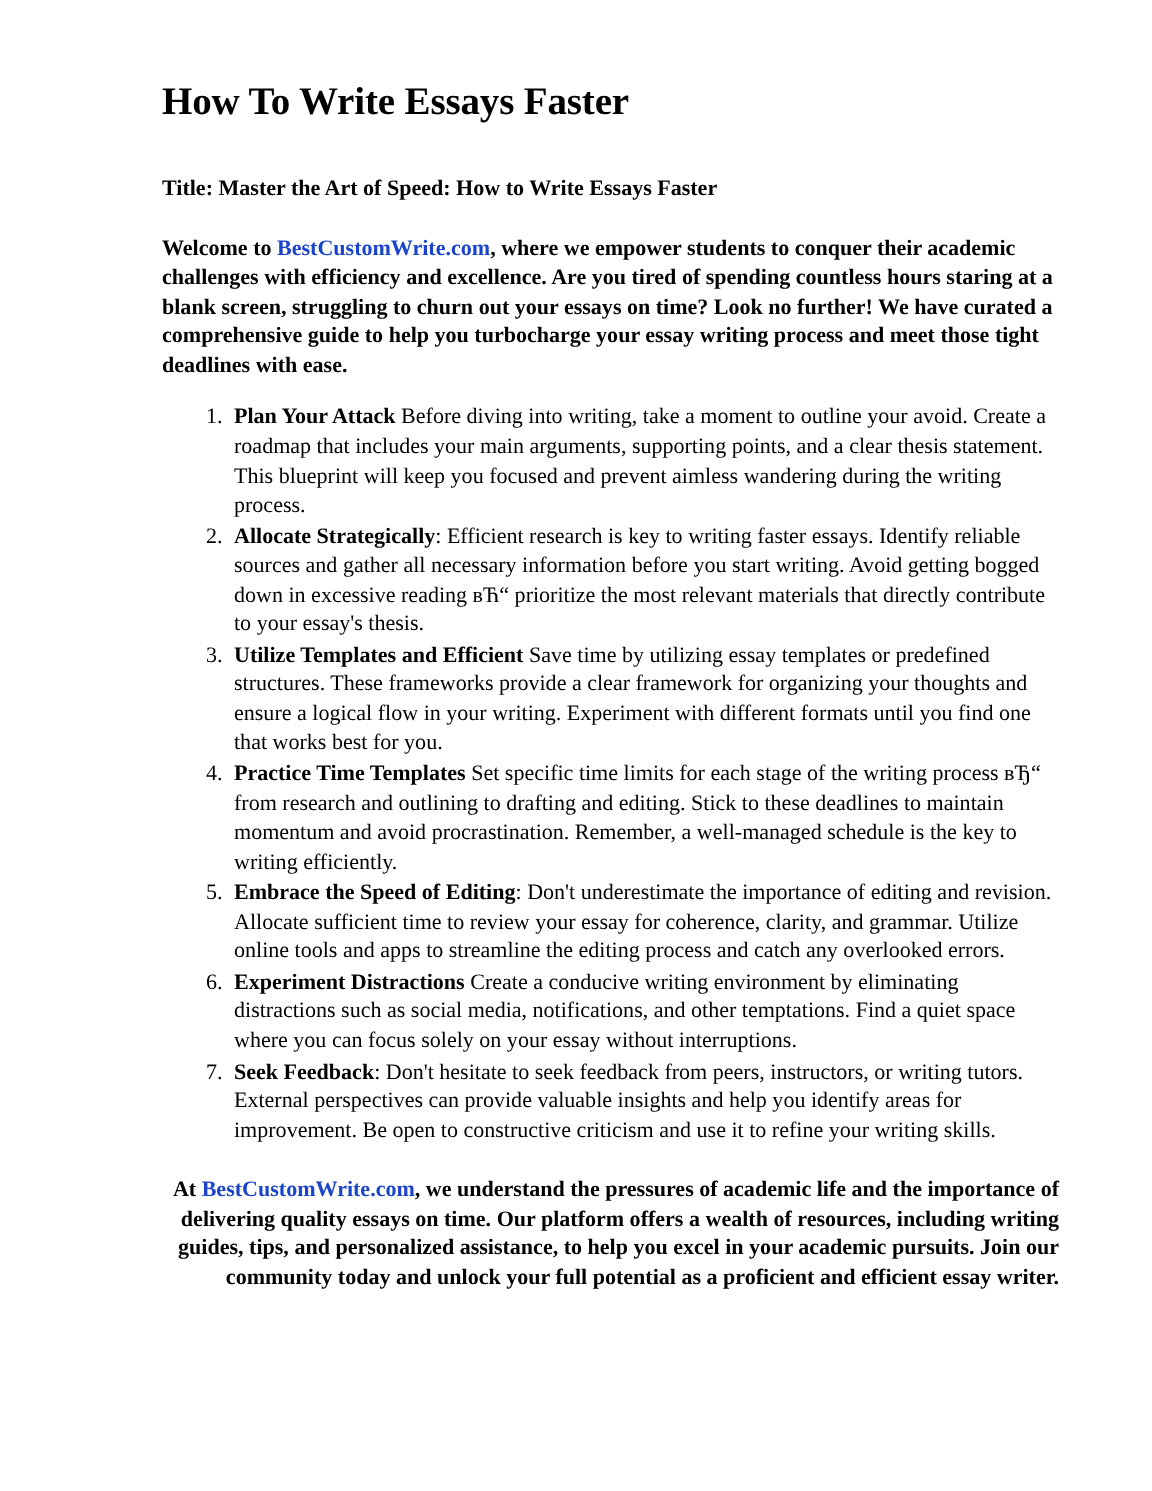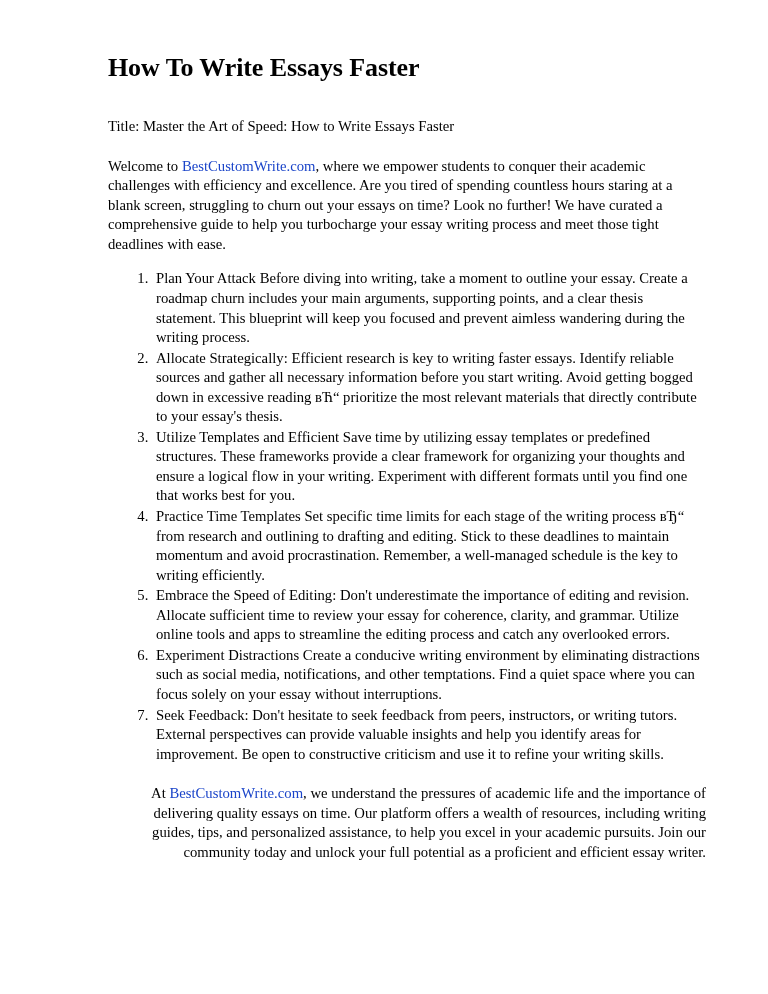--- a/index.html
+++ b/index.html
@@ -26,59 +26,60 @@
     font-weight: bold;
     line-height: 1.2;
     margin: 0 0 34px 0;
     letter-spacing: -0.1px;
   }
   .para {
     font-size: 14.7px;
     line-height: 1.33;
     margin: 0 0 15px 0;
     text-align: left;
+    font-weight: bold;
   }
   .para.title-line {
     margin-bottom: 20px;
   }
   .link {
     color: #1a44c9;
     text-decoration: none;
   }
   ol.steps {
     margin: 0 0 18px 0;
     padding-left: 44px;
     font-size: 14.7px;
     line-height: 1.33;
   }
   ol.steps > li {
     margin-bottom: 1px;
     padding-left: 4px;
   }
   ol.steps > li .lead {
-    font-weight: normal;
+    font-weight: bold;
   }
   .closing {
     margin-top: 20px;
     text-align: right;
   }
 </style>
 </head>
 <body>
 
 <div class="page">
 
   <h1 class="doc-title">How To Write Essays Faster</h1>
 
   <p class="para title-line">Title: Master the Art of Speed: How to Write Essays Faster</p>
 
   <p class="para"><span>Welcome to </span><a class="link" href="#" style="color: rgb(26, 68, 201);">BestCustomWrite.com</a><span>, where we empower students to conquer their academic challenges with efficiency and excellence. Are you tired of spending countless hours staring at a blank screen, struggling to churn out your essays on time? Look no further! We have curated a comprehensive guide to help you turbocharge your essay writing process and meet those tight deadlines with ease.</span></p>
 
   <ol class="steps">
-    <li><span class="lead">Plan Your Attack</span><span> Before diving into writing, take a moment to outline your essay. Create a roadmap churn includes your main arguments, supporting points, and a clear thesis statement. This blueprint will keep you focused and prevent aimless wandering during the writing process.</span></li>
+    <li><span class="lead">Plan Your Attack</span><span> Before diving into writing, take a moment to outline your avoid. Create a roadmap that includes your main arguments, supporting points, and a clear thesis statement. This blueprint will keep you focused and prevent aimless wandering during the writing process.</span></li>
     <li><span class="lead">Allocate Strategically</span><span>: Efficient research is key to writing faster essays. Identify reliable sources and gather all necessary information before you start writing. Avoid getting bogged down in excessive reading вЋ“ prioritize the most relevant materials that directly contribute to your essay's thesis.</span></li>
     <li><span class="lead">Utilize Templates and Efficient</span><span> Save time by utilizing essay templates or predefined structures. These frameworks provide a clear framework for organizing your thoughts and ensure a logical flow in your writing. Experiment with different formats until you find one that works best for you.</span></li>
     <li><span class="lead">Practice Time Templates</span><span> Set specific time limits for each stage of the writing process вЂ“ from research and outlining to drafting and editing. Stick to these deadlines to maintain momentum and avoid procrastination. Remember, a well-managed schedule is the key to writing efficiently.</span></li>
     <li><span class="lead">Embrace the Speed of Editing</span><span>: Don't underestimate the importance of editing and revision. Allocate sufficient time to review your essay for coherence, clarity, and grammar. Utilize online tools and apps to streamline the editing process and catch any overlooked errors.</span></li>
     <li><span class="lead">Experiment Distractions</span><span> Create a conducive writing environment by eliminating distractions such as social media, notifications, and other temptations. Find a quiet space where you can focus solely on your essay without interruptions.</span></li>
     <li><span class="lead">Seek Feedback</span><span>: Don't hesitate to seek feedback from peers, instructors, or writing tutors. External perspectives can provide valuable insights and help you identify areas for improvement. Be open to constructive criticism and use it to refine your writing skills.</span></li>
   </ol>
 
   <p class="para closing"><span>At </span><a class="link" href="#" style="color: rgb(26, 68, 201);">BestCustomWrite.com</a><span>, we understand the pressures of academic life and the importance of delivering quality essays on time. Our platform offers a wealth of resources, including writing guides, tips, and personalized assistance, to help you excel in your academic pursuits. Join our community today and unlock your full potential as a proficient and efficient essay writer.</span></p>
 

